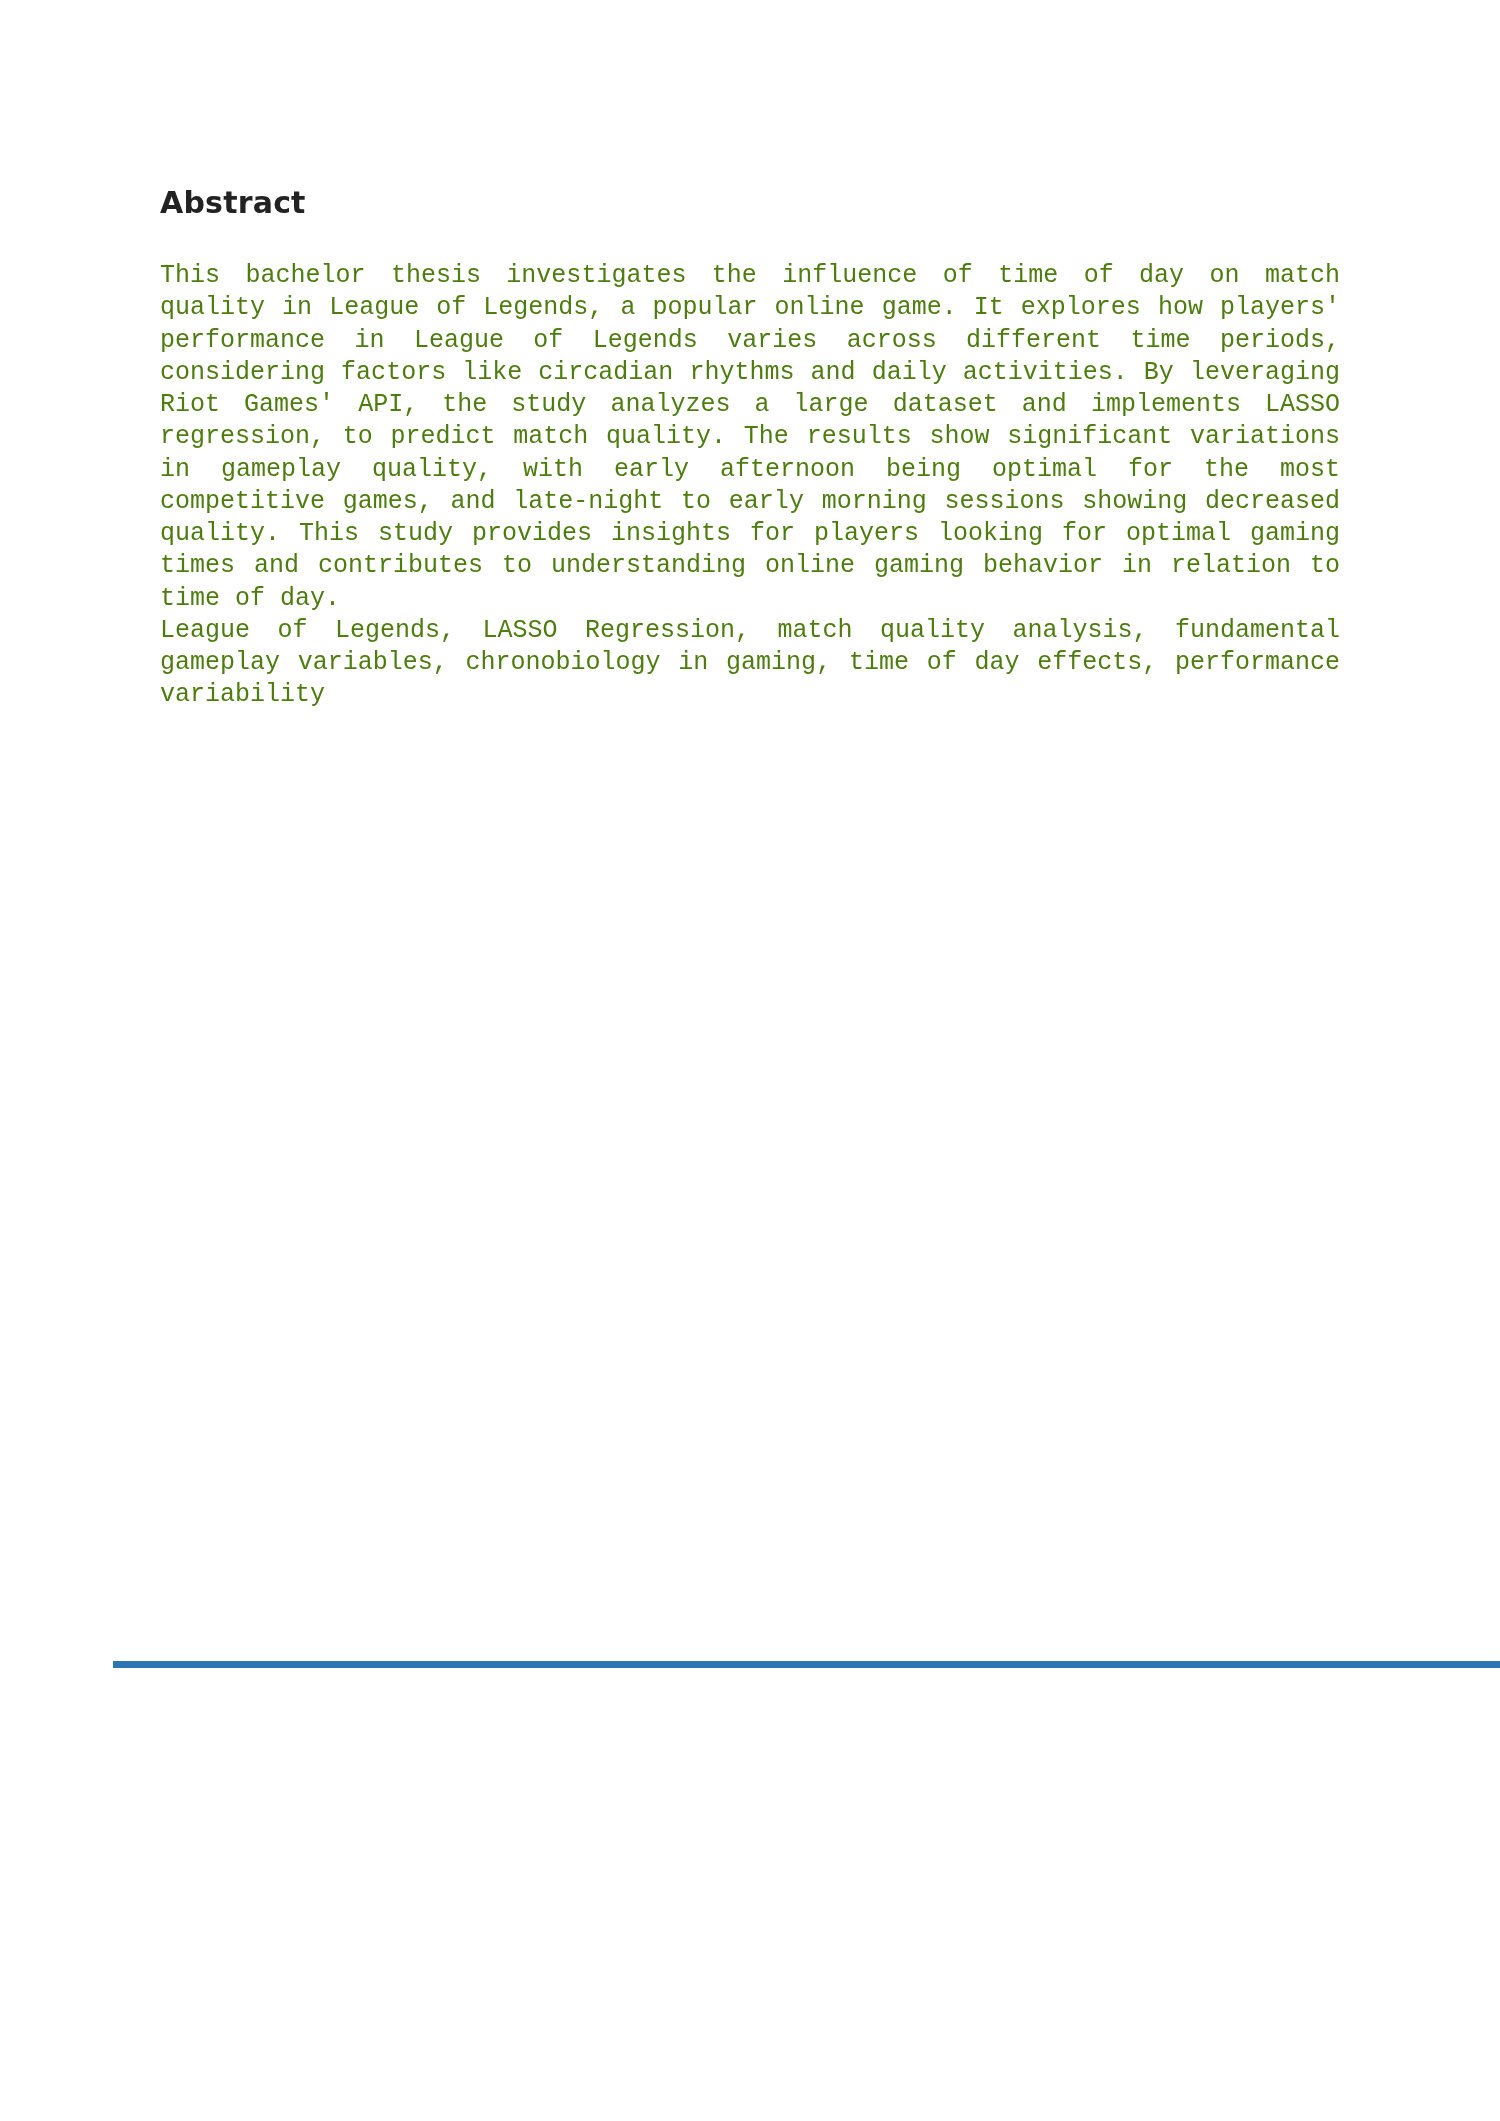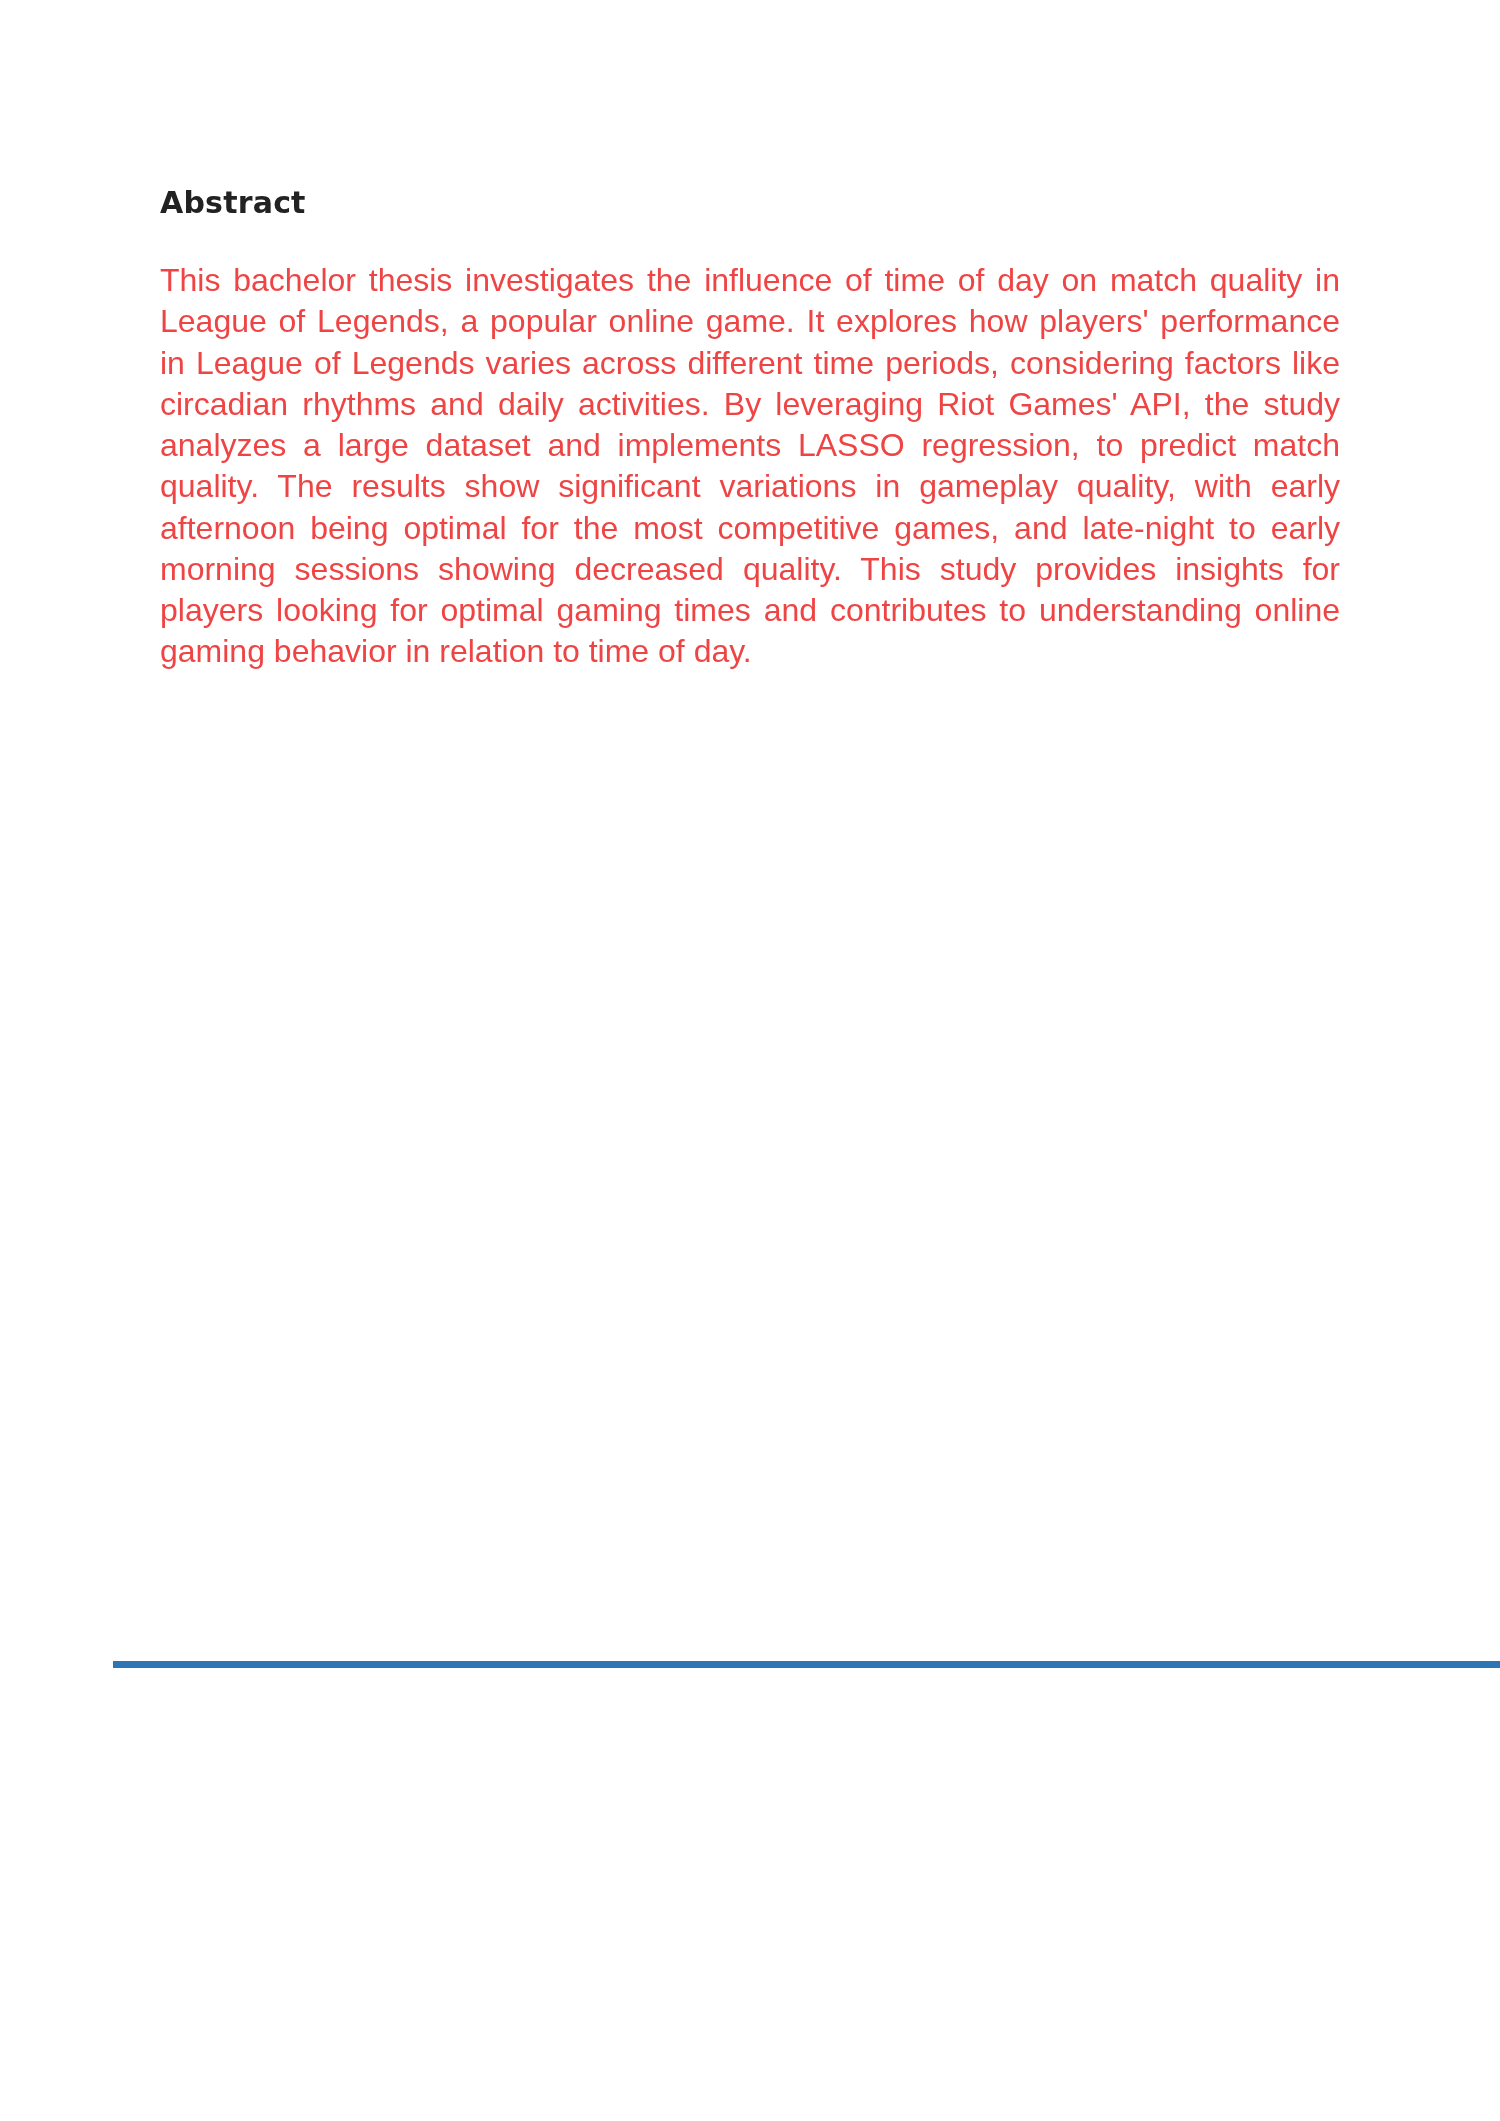--- a/index.html
+++ b/index.html
@@ -29,25 +29,25 @@
     font-weight: 700;
     font-size: 30px;
     color: #222222;
     margin: 0 0 40px 0;
     letter-spacing: 0.2px;
   }
   .section-heading.keywords {
     margin-top: 62px;
   }
   .body-paragraph {
-    font-family: Liberation Sans, sans-serif;
-    font-size: 32px;
+    font-family: Liberation Mono, monospace;
+    font-size: 25px;
     line-height: 1.29;
     text-align: justify;
-    color: #ef4444;
+    color: #4d7c0f;
     margin: 0;
     max-width: 1180px;
   }
   .footer-accent {
     position: absolute;
     left: 113px;
     right: 0;
     bottom: 0;
     height: 7px;
   }
@@ -55,16 +55,17 @@
 </head>
 <body>
 
 <div class="page">
 
   <h1 class="section-heading">Abstract</h1>
 
   <p class="body-paragraph">This bachelor thesis investigates the influence of time of day on match quality in League of Legends, a popular online game. It explores how players' performance in League of Legends varies across different time periods, considering factors like circadian rhythms and daily activities. By leveraging Riot Games' API, the study analyzes a large dataset and implements LASSO regression, to predict match quality. The results show significant variations in gameplay quality, with early afternoon being optimal for the most competitive games, and late-night to early morning sessions showing decreased quality. This study provides insights for players looking for optimal gaming times and contributes to understanding online gaming behavior in relation to time of day.</p>
 
 
+  <p class="body-paragraph">League of Legends, LASSO Regression, match quality analysis, fundamental gameplay variables, chronobiology in gaming, time of day effects, performance variability</p>
 
   <div class="footer-accent" style="background: rgb(46, 117, 182);"></div>
 
 </div>
 
 </body></html>

